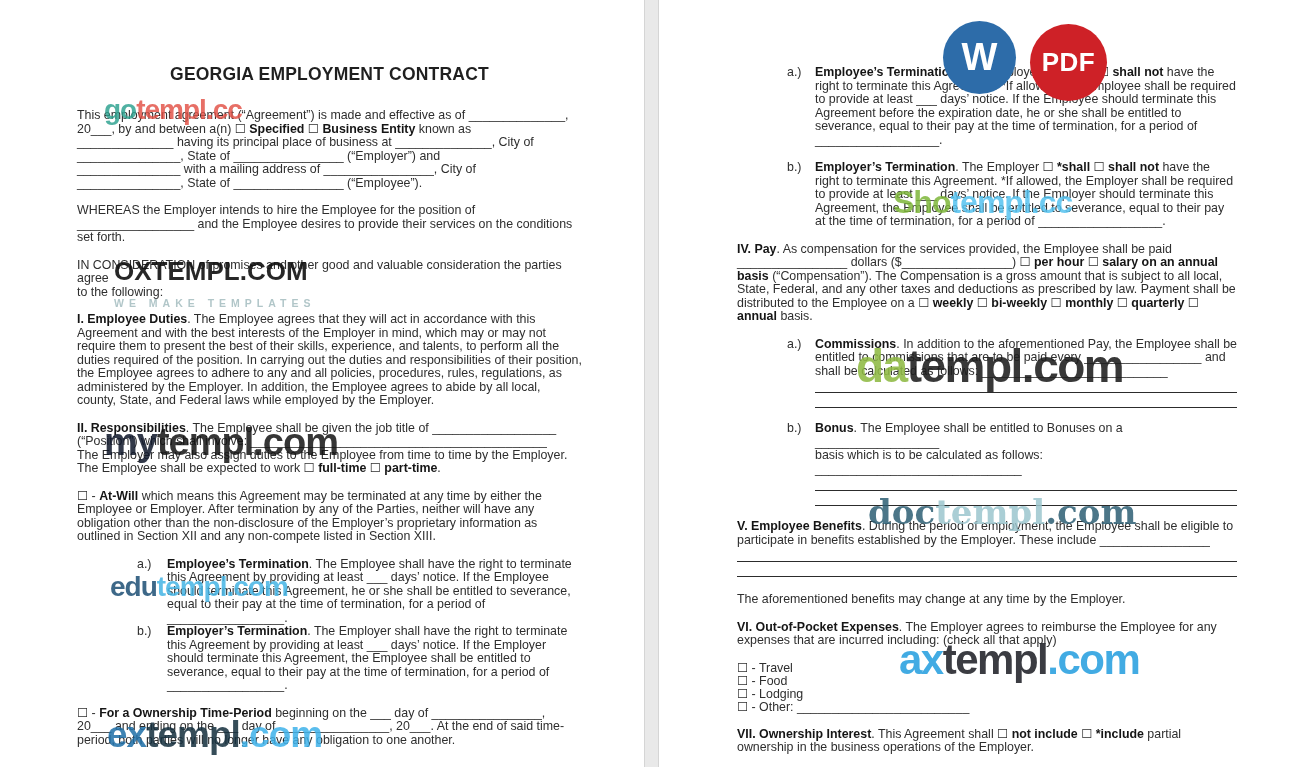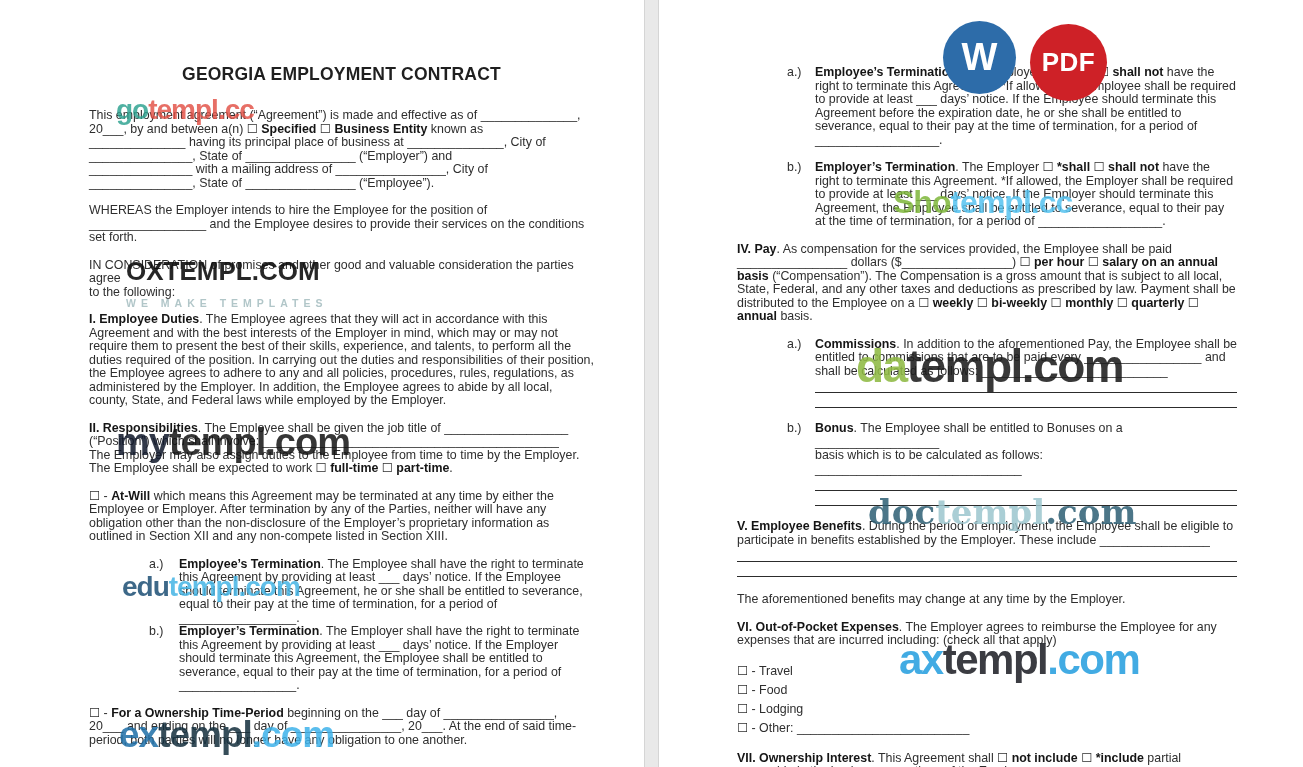--- a/index.html
+++ b/index.html
@@ -1,21 +1,21 @@
 <!DOCTYPE html>
 <html><head>
 <meta charset="utf-8">
 <style>
   html,body{margin:0;padding:0;}
   body{
     width:1303px;height:767px;position:relative;overflow:hidden;background:#ffffff;
     font-family:"Liberation Sans","DejaVu Sans",sans-serif;
   }
   .page{position:absolute;top:0;height:767px;background:#ffffff;overflow:hidden;}
-  #page1{left:16px;width:768px;}
+  #page1{left:4px;width:768px;}
   #page2{left:659px;width:644px;}
   .divider{
     position:absolute;left:644px;top:0;width:15px;height:767px;background:#e9e9e9;
     border-left:1px solid #d5d5d5;border-right:1px solid #d5d5d5;box-sizing:border-box;
   }
   .content{position:relative;z-index:1;}
   #page1 .content{padding:64px 0 0 73px;width:505px;}
   #page2 .content{padding:66px 0 0 78px;width:500px;}
   .title{
     font-size:17.5px;font-weight:bold;color:#1f1f1f;text-align:center;
@@ -25,21 +25,21 @@
     font-size:12.4px;line-height:13.5px;color:#2e2e2e;
     margin:0 0 14px 0;white-space:pre-wrap;
   }
   .para .b{font-weight:bold;color:#151515;}
   .li{position:relative;}
   #page1 .li{padding-left:90px;}
   #page1 .li .li-label{position:absolute;left:60px;top:0;}
   #page2 .li{padding-left:78px;}
   #page2 .li .li-label{position:absolute;left:50px;top:0;}
   .tight{margin-bottom:0 !important;}
-  .loose{line-height:19px;}
+  .loose{line-height:13px;}
   .rule{height:14px;border-bottom:1.4px solid #2c2c2c;margin:0;}
   .rule.ind{margin-left:78px;}
   .wm{position:absolute;font-weight:bold;white-space:nowrap;z-index:3;pointer-events:none;}
   .wm-sub{font-weight:bold;margin-top:10px;}
   .wm.serif{font-family:"DejaVu Serif","Liberation Serif",serif;}
   .file-icon{
     position:absolute;border-radius:50%;display:flex;align-items:center;justify-content:center;
     color:#fff;font-weight:bold;z-index:4;
   }
   #icon-word{left:284px;top:21px;width:73px;height:73px;background:#2d6ca9;font-size:38px;}

